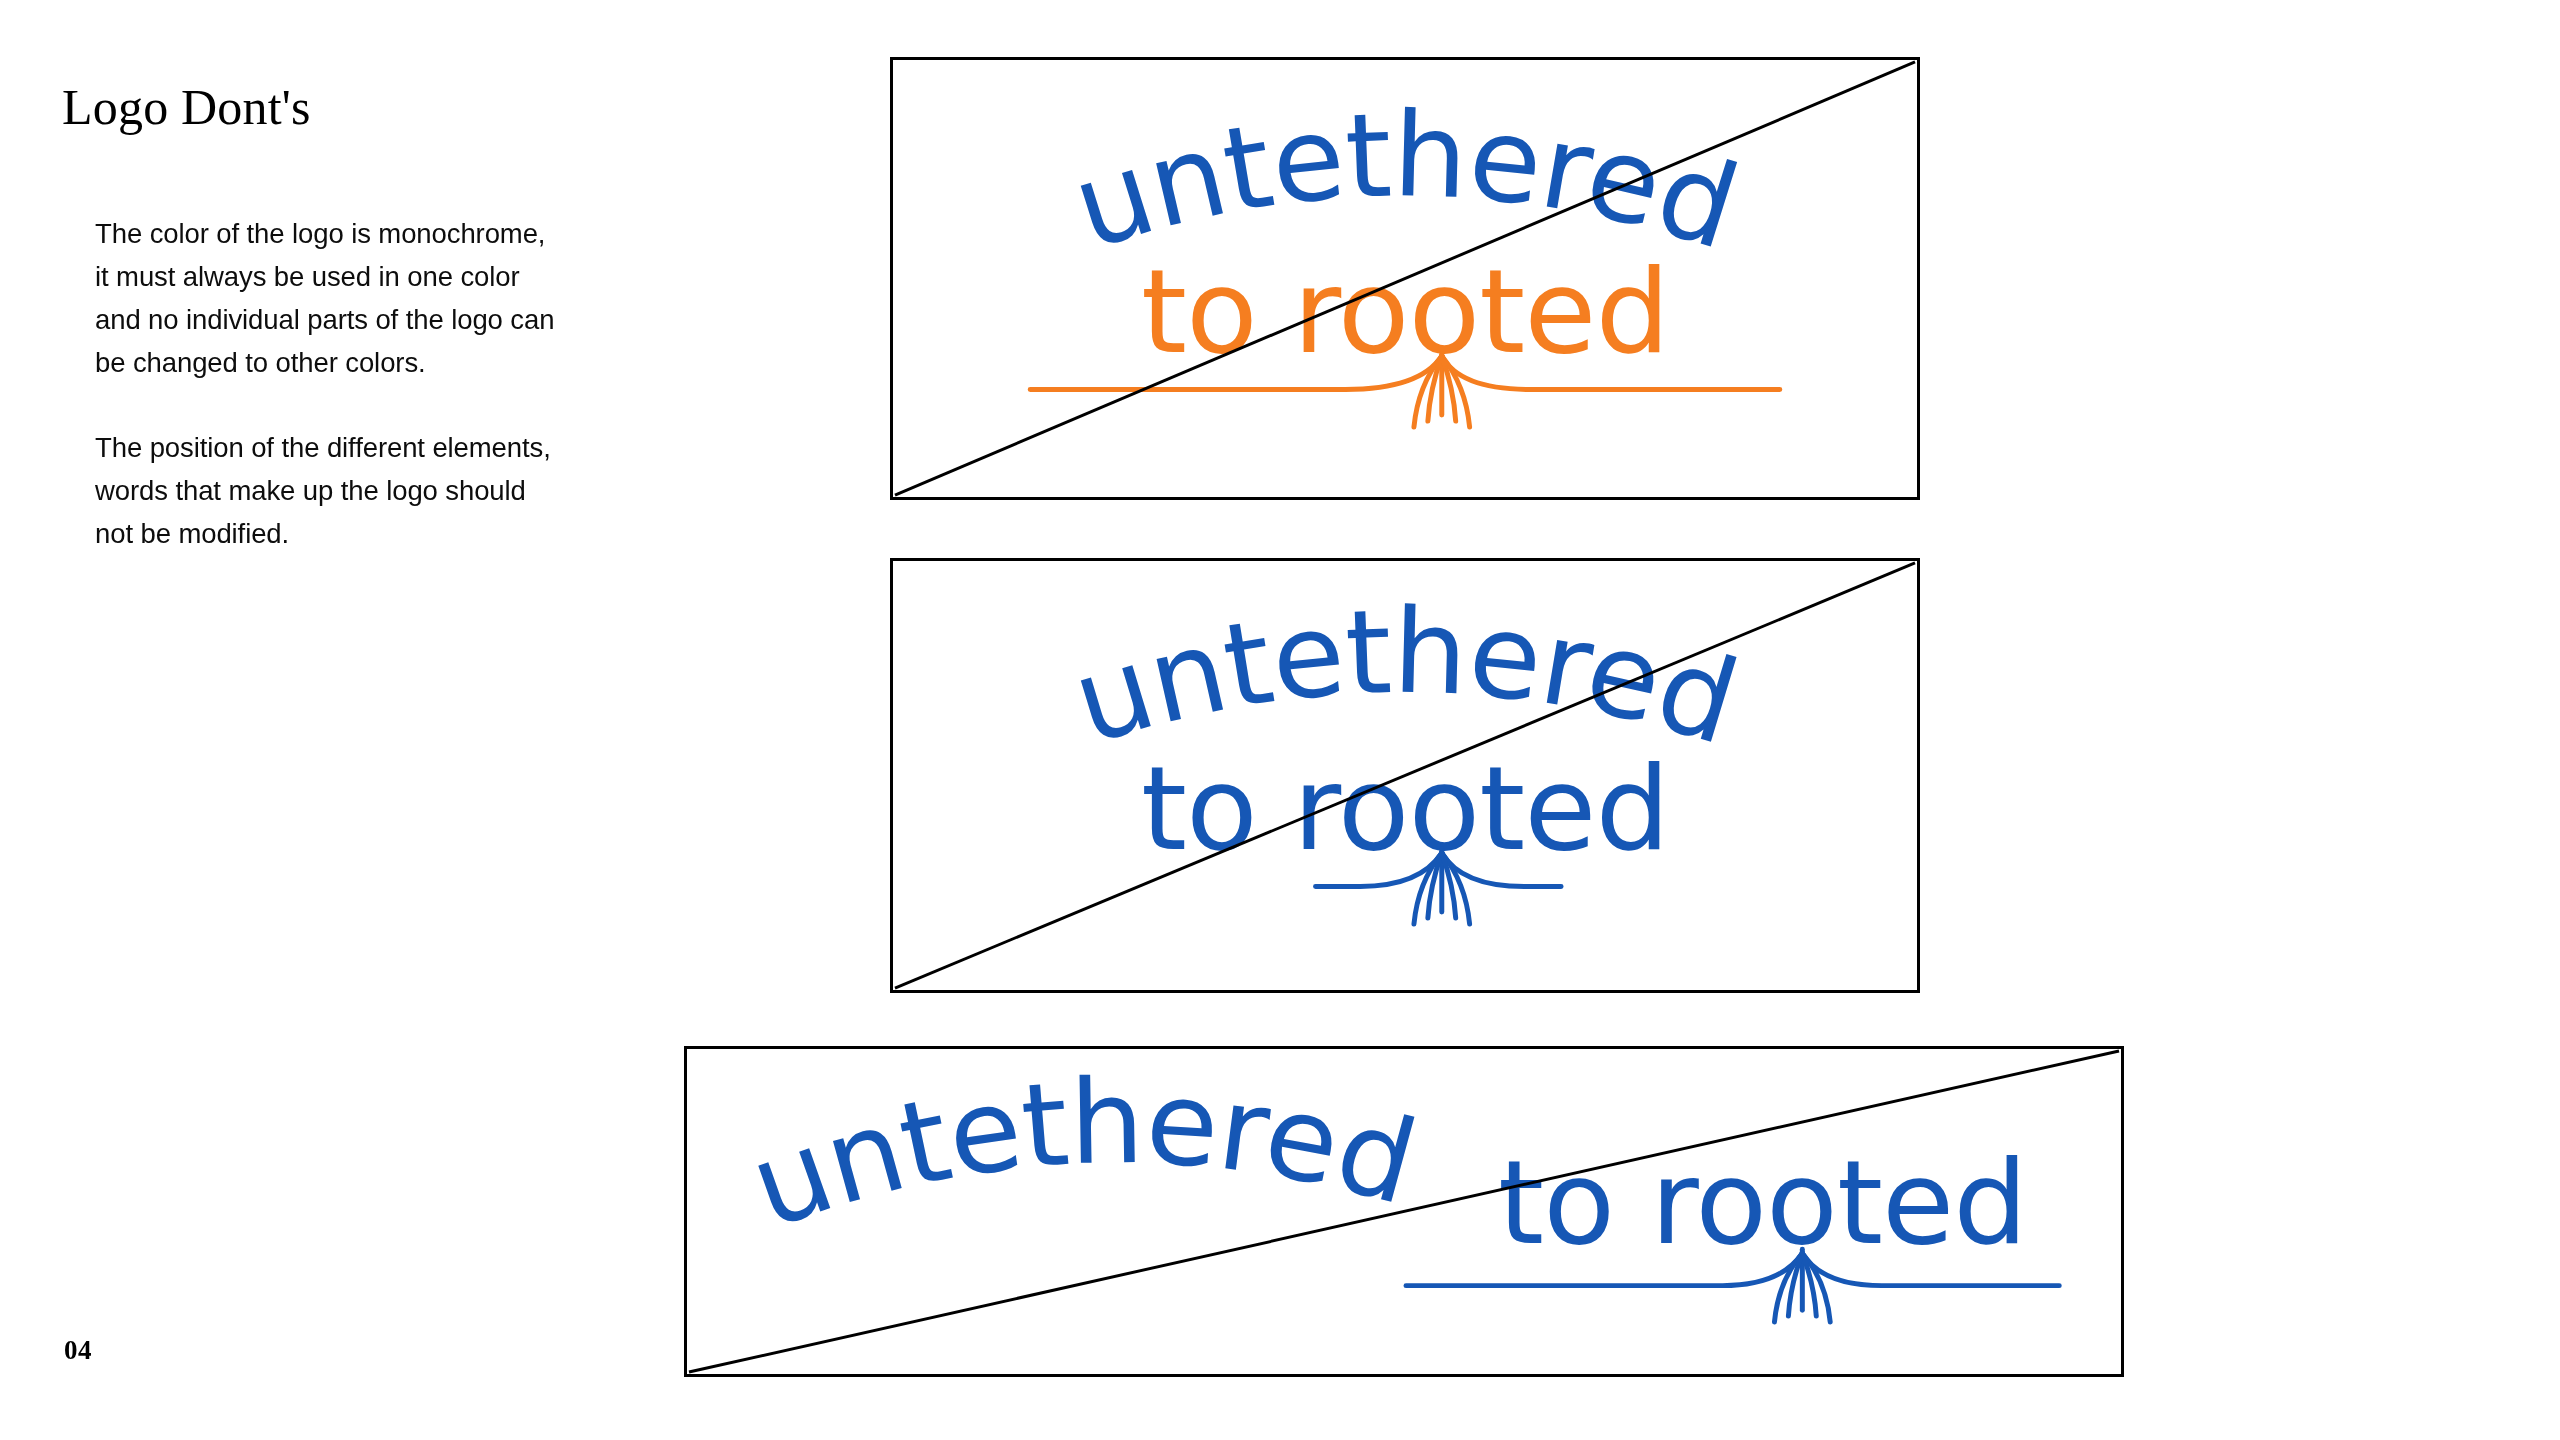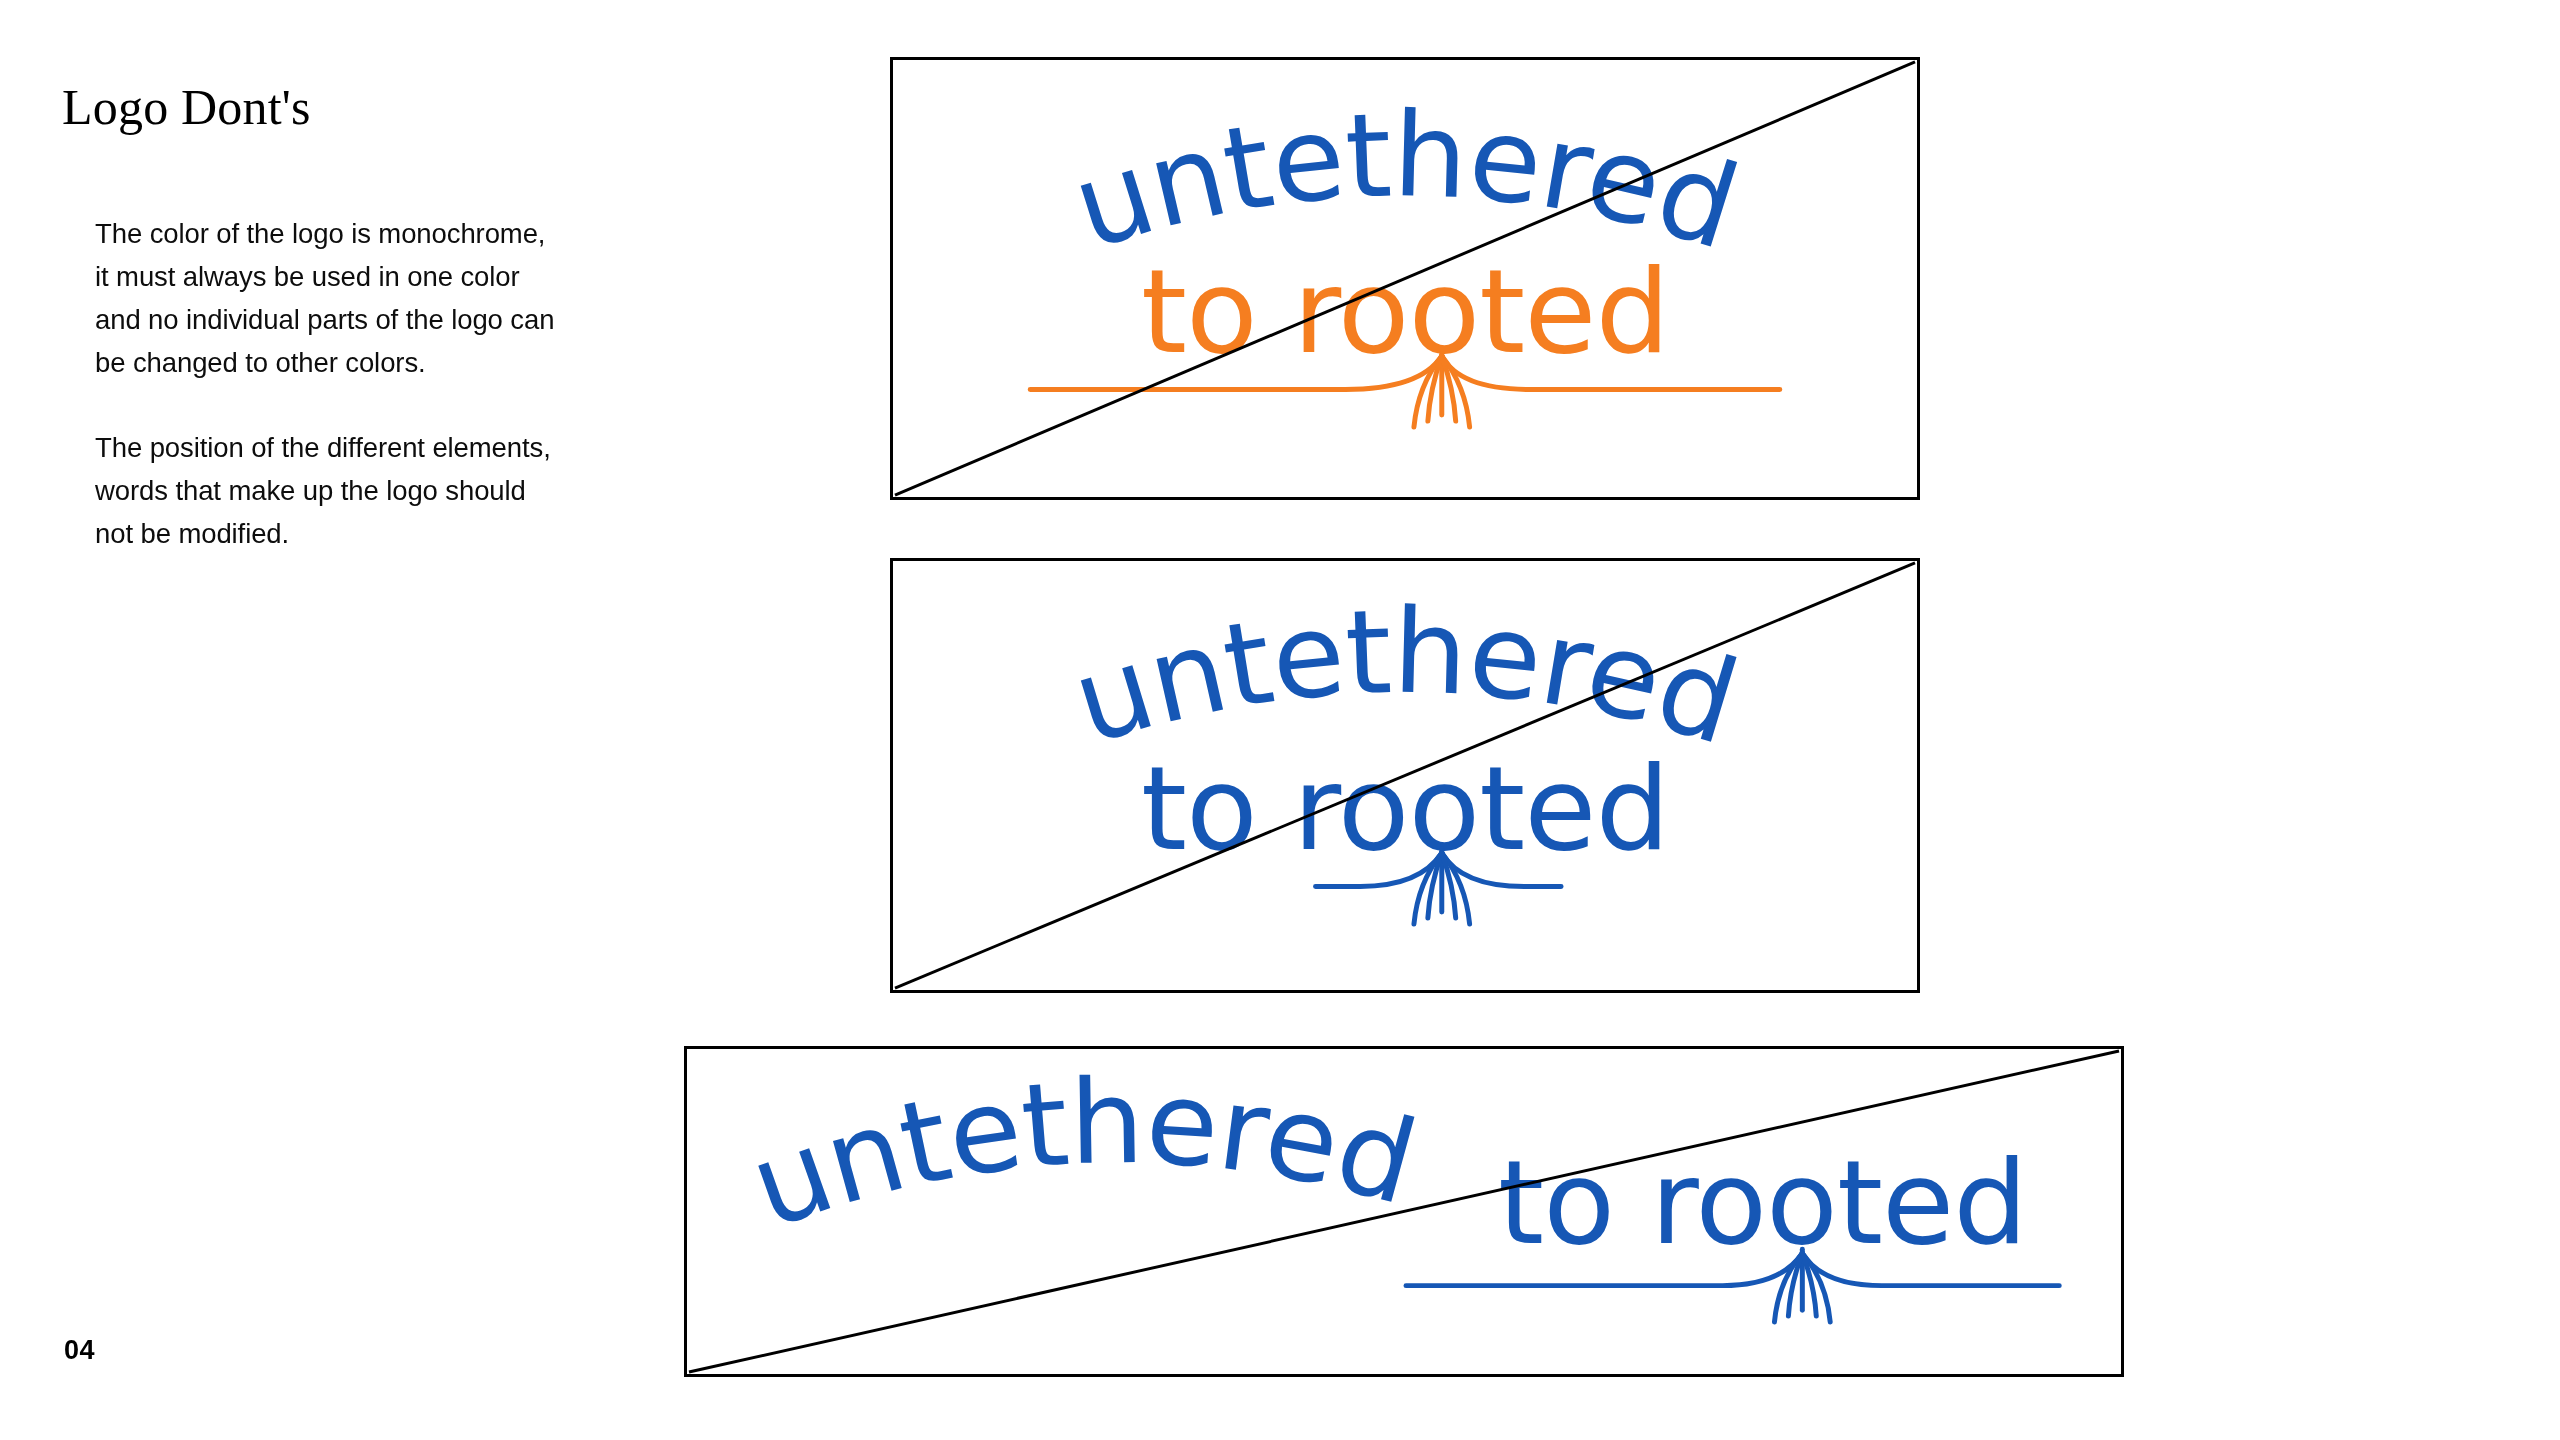--- a/index.html
+++ b/index.html
@@ -53,21 +53,21 @@
     color: #0d0d0d;
     margin: 0 0 42px 0;
     letter-spacing: -0.1px;
   }
   .body-paragraph:last-child { margin-bottom: 0; }
 
   #page-number {
     position: absolute;
     left: 2px;
     top: 1335px;
-    font-family: Liberation Sans, sans-serif;
+    font-family: Liberation Serif, serif;
     font-size: 27px;
     font-weight: 700;
     color: #000000;
     letter-spacing: 0.5px;
   }
 
   
   .logo-example {
     position: absolute;
     box-sizing: border-box;

